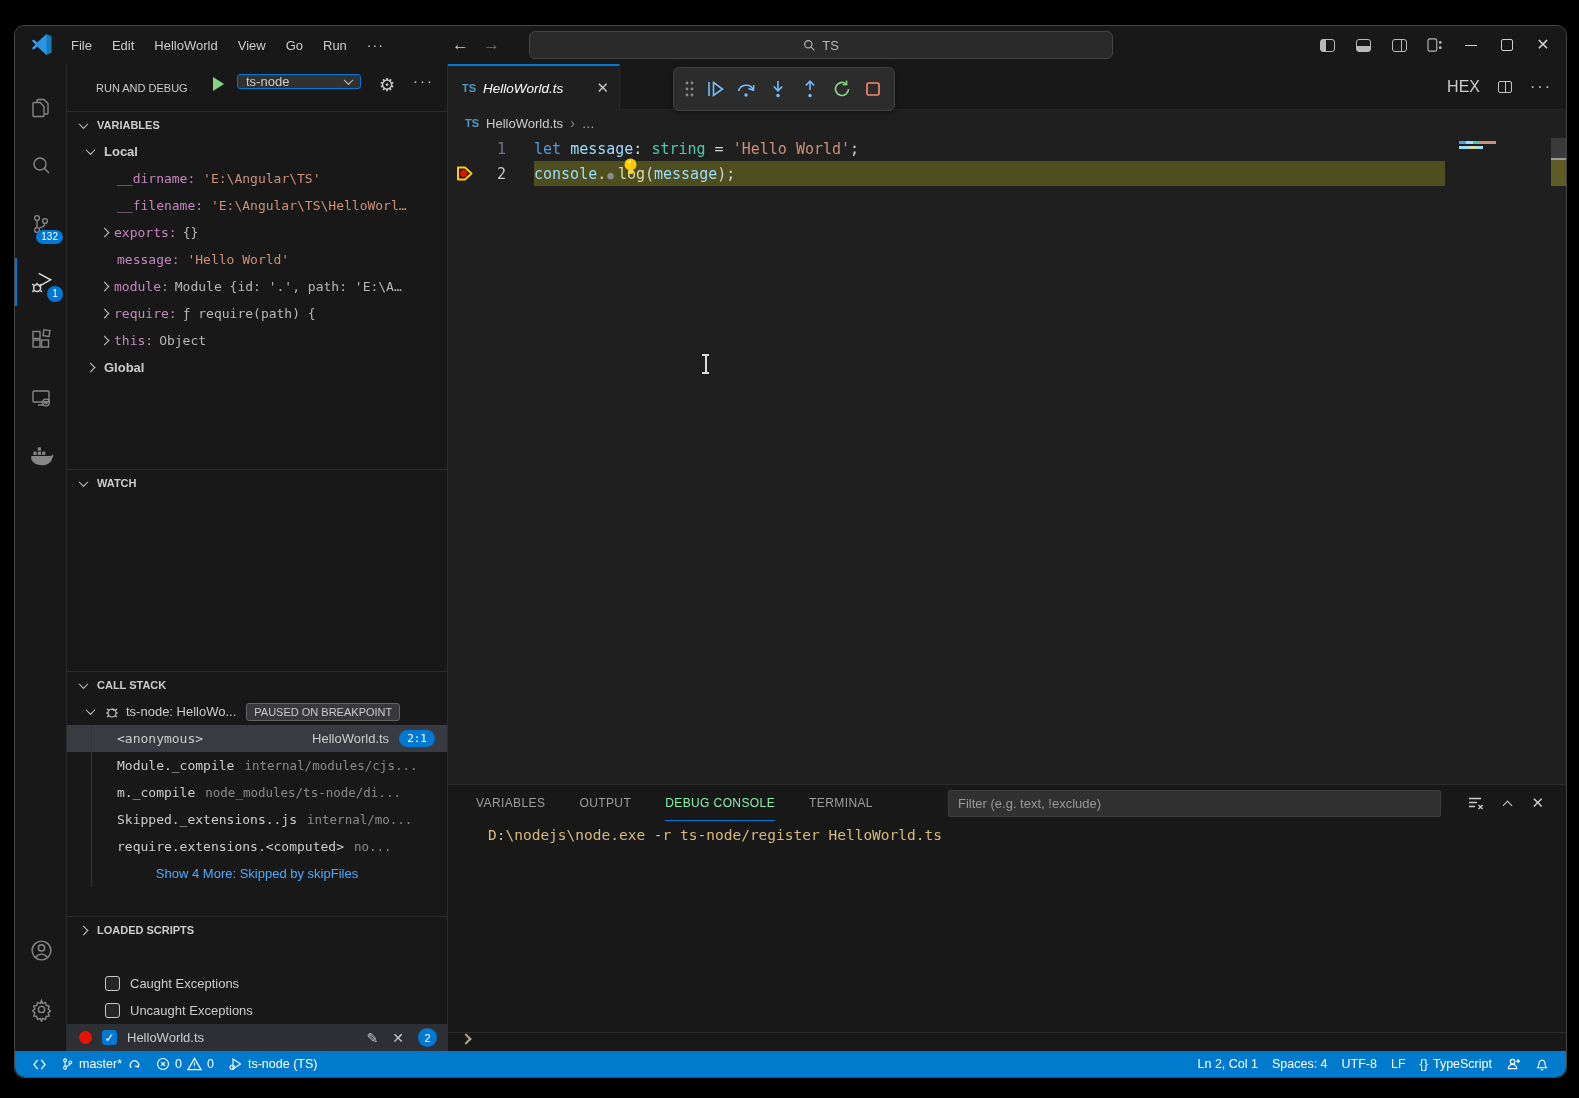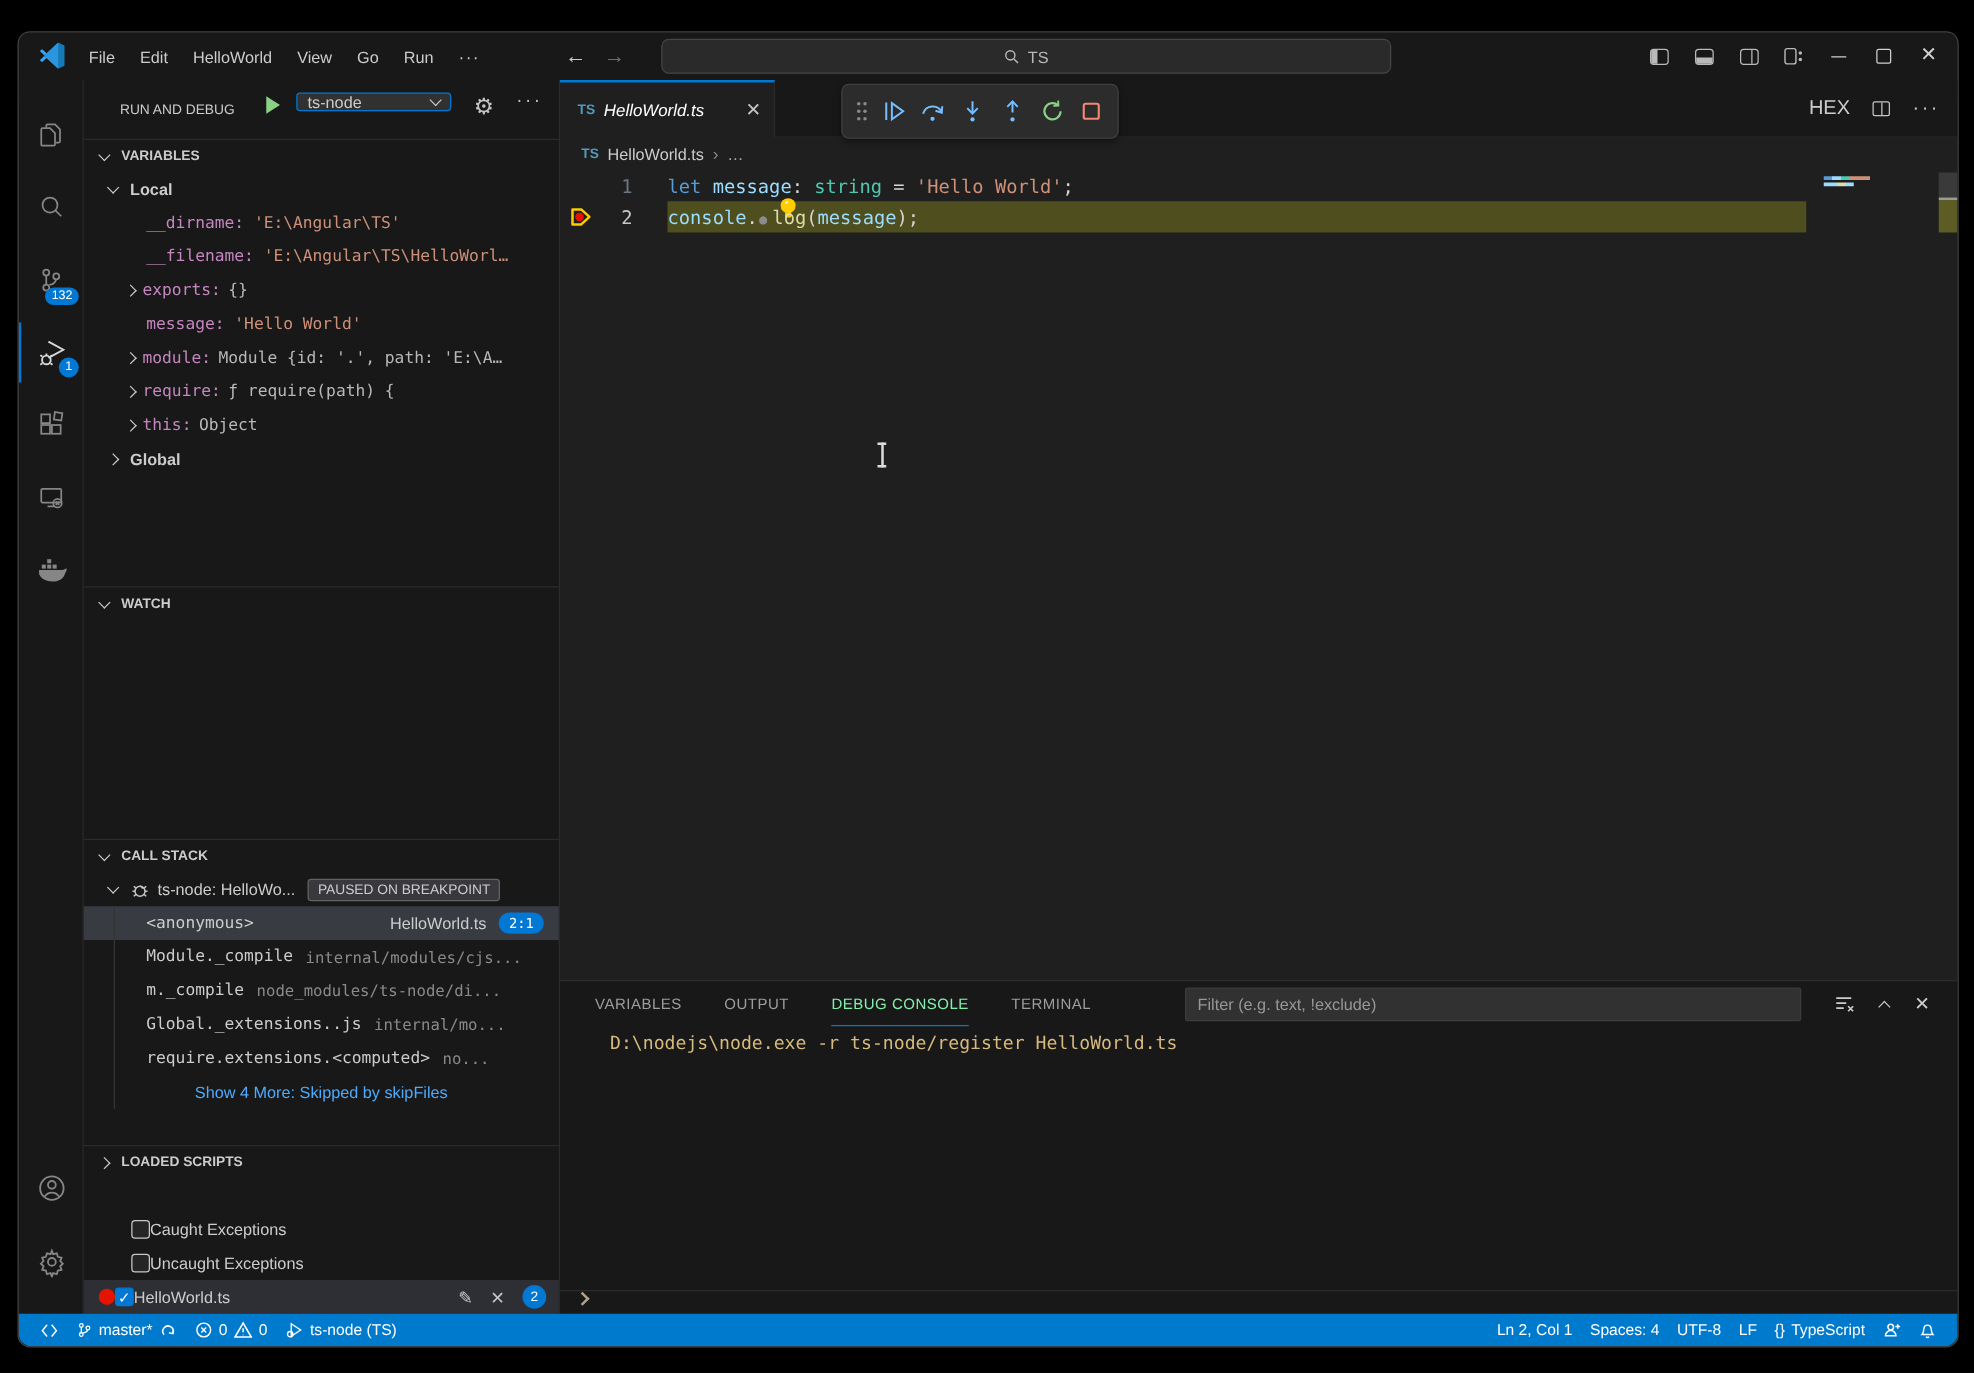--- a/index.html
+++ b/index.html
@@ -79,21 +79,21 @@
   .frame-row { height:27px; display:flex; align-items:center; padding-left:50px; position:relative; }
   .frame-row.selected { background:#383b41; }
   .frame-name { color:#cccccc; }
   .frame-loc { color:#8a8a8a; margin-left:10px; font-size:12.5px; overflow:hidden; white-space:nowrap; }
   .pill { background:#0078d4; color:#fff; border-radius:10px; font-size:11px; padding:2px 8px; }
   .link { color:#4daafc; }
   .guide { position:absolute; left:24px; top:661px; height:162px; width:0; border-left:1px solid #343434; }
 
   .cb { width:15px; height:15px; border:1.6px solid #c8c8c8; border-radius:3px; background:#252525; flex:none; }
   .cb.checked { background:#0078d4; border-color:#0078d4; color:#fff; font-size:12px; line-height:14px; text-align:center; }
-  .bp-row { height:27px; display:flex; align-items:center; padding-left:38px; position:relative; }
+  .bp-row { height:27px; display:flex; align-items:center; gap:10px; padding-left:38px; position:relative; }
   .bp-row.active-row { background:#2d2f34; padding-left:12px; }
   .red-dot { width:13px; height:13px; background:#e51400; border-radius:50%; flex:none; }
   .row-ico { color:#c5c5c5; font-size:14px; }
   .badge-circle { width:19px; height:19px; border-radius:50%; background:#0078d4; color:#fff; font-size:11px;
                   display:flex; align-items:center; justify-content:center; }
 
   
   .editor-area { position:absolute; left:433px; top:38px; right:0; bottom:26px; background:#1f1f1f; }
   .tabbar { position:absolute; left:0; top:0; right:0; height:46px; background:#181818; border-bottom:1px solid #252525; }
   .tab { position:absolute; left:0; top:0; width:172px; height:46px; background:#1f1f1f; border-top:2px solid #0078d4;
@@ -374,21 +374,21 @@
       </div>
       <div class="frame-row t-mono">
         <span class="frame-name">Module._compile</span>
         <span class="frame-loc">internal/modules/cjs...</span>
       </div>
       <div class="frame-row t-mono">
         <span class="frame-name">m._compile</span>
         <span class="frame-loc">node_modules/ts-node/di...</span>
       </div>
       <div class="frame-row t-mono">
-        <span class="frame-name">Global._extensions..js</span>
+        <span class="frame-name">Skipped._extensions..js</span>
         <span class="frame-loc">internal/mo...</span>
       </div>
       <div class="frame-row t-mono">
         <span class="frame-name" style="white-space:nowrap">require.extensions.&lt;computed&gt;</span>
         <span class="frame-loc">no...</span>
       </div>
       <div class="tree-row" style="justify-content:center">
         <span class="link">Show 4 More: Skipped by skipFiles</span>
       </div>
     </div>

